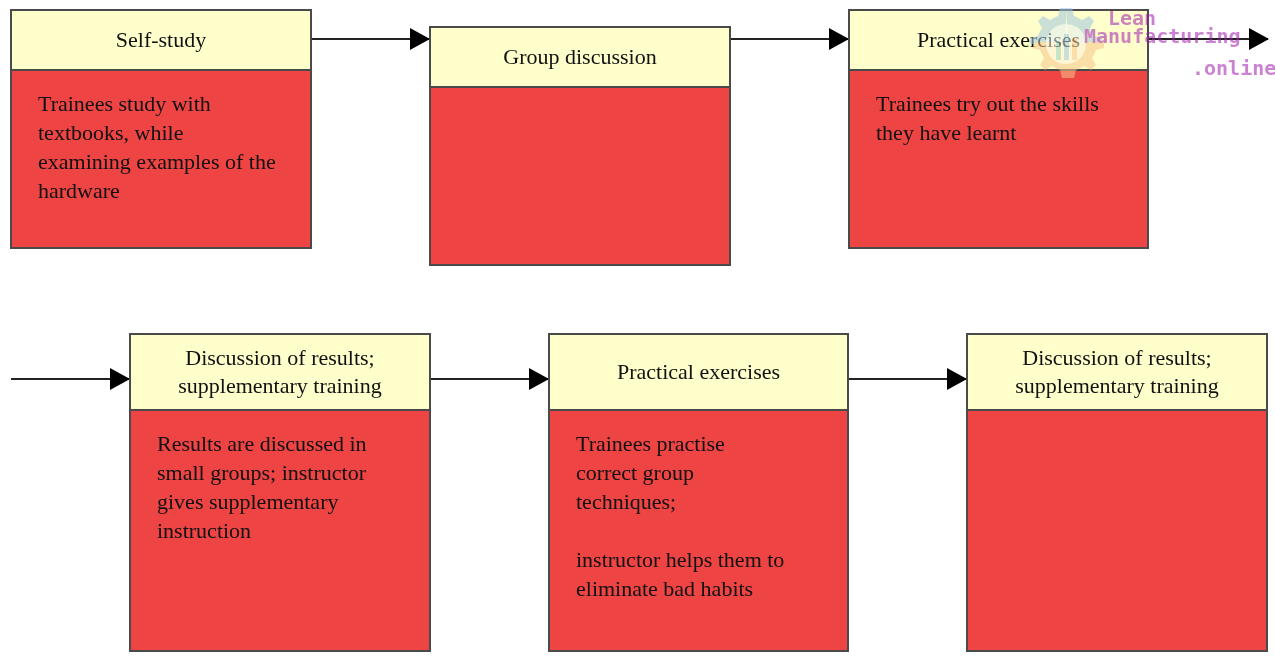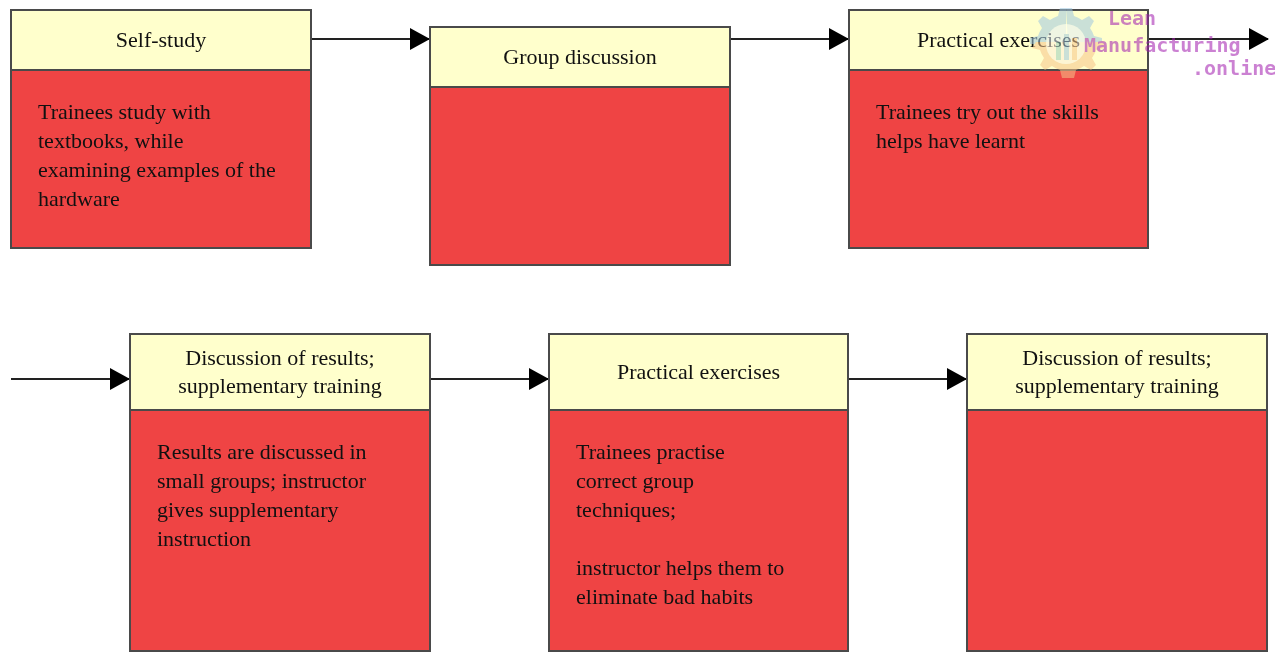--- a/index.html
+++ b/index.html
@@ -30,21 +30,20 @@
       justify-content: center;
       text-align: center;
       font-size: 22px;
       line-height: 28px;
       padding: 0 10px;
     }
     .box .body {
       font-size: 22px;
       line-height: 29px;
       padding: 18px 20px 0 26px;
-      margin-top: 8px;
     }
     .box .body p {
       margin: 0;
     }
     .box .body p + p {
       margin-top: 29px;
     }
     .row1 .hdr { height: 60px; }
     .row2 .hdr { height: 76px; }
 
@@ -78,21 +77,21 @@
       position: absolute;
       left: 80px;
       font-family: "DejaVu Sans Mono", "Liberation Mono", monospace;
       color: #a21caf;
       font-size: 20px;
       line-height: 24px;
       font-weight: bold;
       white-space: nowrap;
     }
     .wm-lean { top: 4px; left: 82px; }
-    .wm-manu { top: 31px; left: 58px; }
+    .wm-manu { top: 22px; left: 58px; }
     .wm-online { top: 54px; left: 166px; }
   </style>
 </head>
 <body>
 
 <div class="box row1" style="left:10px; top:9px; width:302px; height:240px;">
   <div class="hdr">Self-study</div>
   <div class="body">
     <p style="width:240px;">Trainees study with textbooks, while examining examples of the hardware</p>
   </div>
@@ -102,21 +101,21 @@
 
 <div class="box row1" style="left:429px; top:26px; width:302px; height:240px;">
   <div class="hdr">Group discussion</div>
 </div>
 
 <div class="arrow" style="left:731px; top:38px; width:117px;"></div>
 
 <div class="box row1" style="left:848px; top:9px; width:301px; height:240px;">
   <div class="hdr">Practical exercises</div>
   <div class="body">
-    <p style="width:250px;">Trainees try out the skills helps have learnt</p>
+    <p style="width:250px;">Trainees try out the skills they have learnt</p>
   </div>
 </div>
 
 <div class="arrow" style="left:1149px; top:38px; width:119px;"></div>
 
 <div class="watermark">
   <svg width="80" height="80" viewBox="0 0 80 80" style="position:absolute; left:0; top:0;">
     <g>
       <path d="M40 6 l6 0 l2 8 a28 28 0 0 1 8 4 l7 -4 l5 5 l-4 7 a28 28 0 0 1 4 8 l8 2 l0 6 l-34 0 Z" fill="#9fc7e0"></path>
       <path d="M40 6 l-6 0 l-2 8 a28 28 0 0 0 -8 4 l-7 -4 l-5 5 l4 7 a28 28 0 0 0 -4 8 l-8 2 l0 6 l36 0 Z" fill="#9fc7e0"></path>

